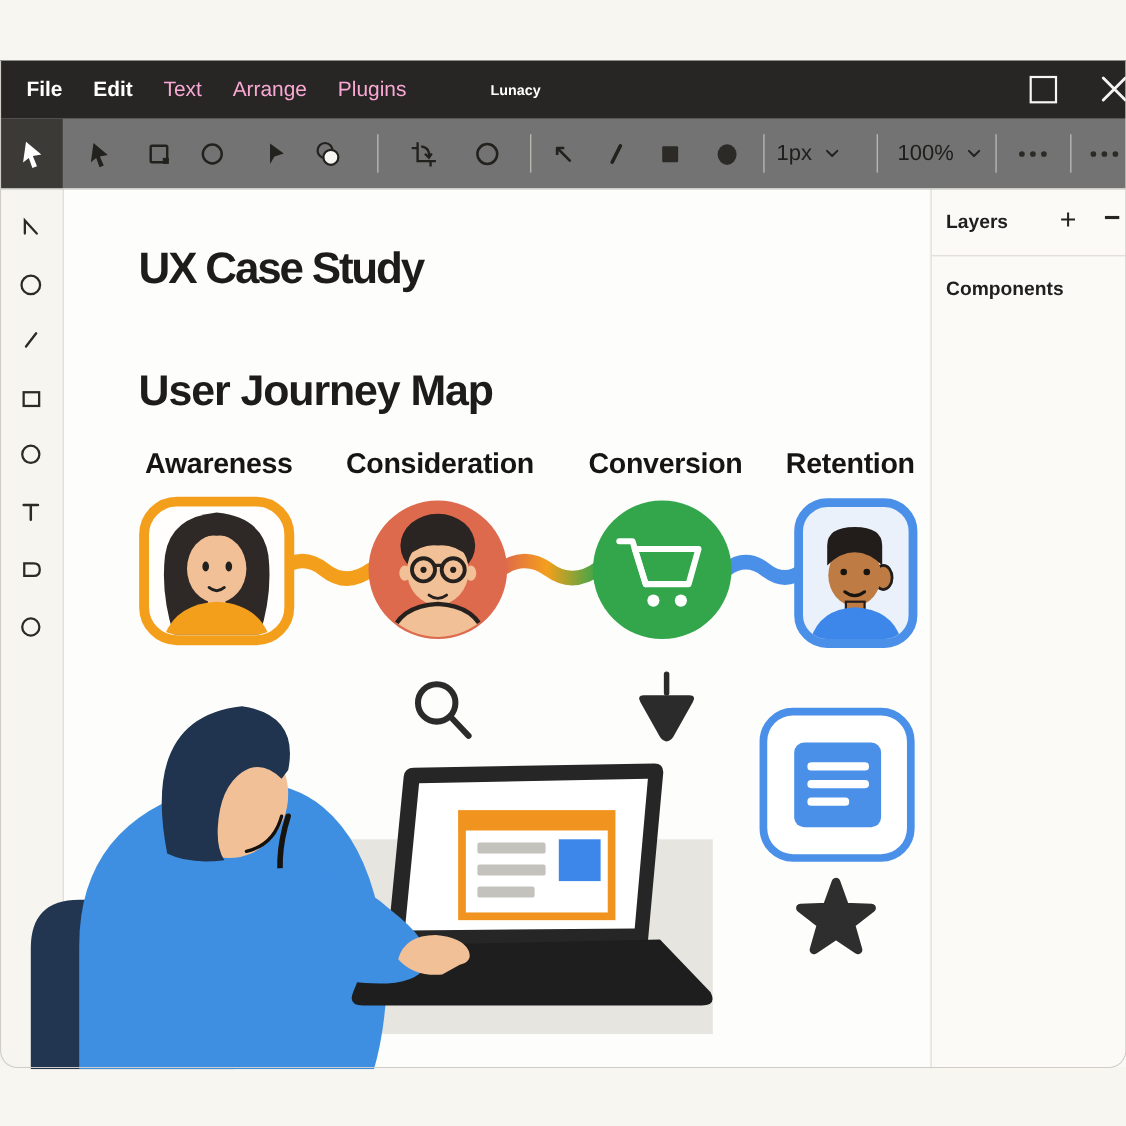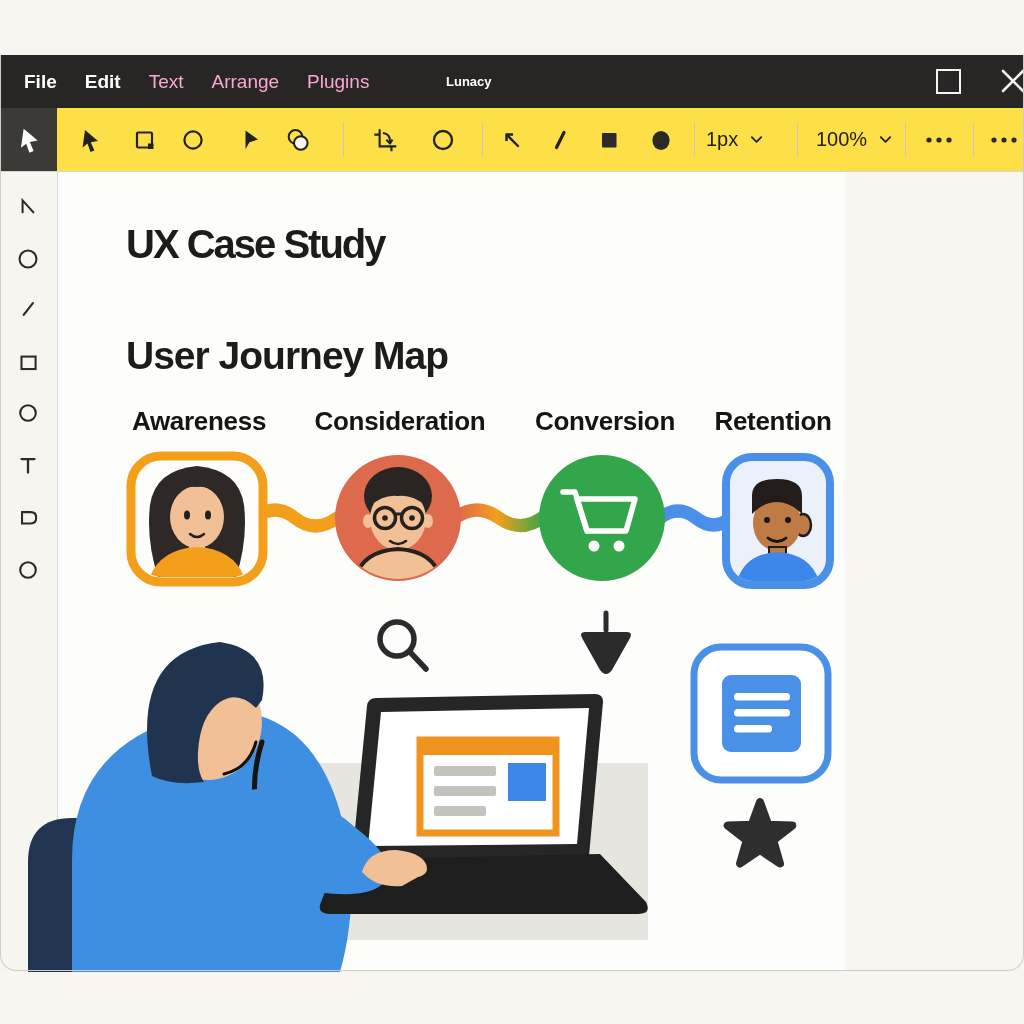--- a/index.html
+++ b/index.html
@@ -15,21 +15,21 @@
   .menubar{position:absolute;left:0;top:55px;width:1024px;height:53px;background:#272624;z-index:20;}
   .menu-items{position:absolute;left:10px;top:0;height:53px;display:flex;align-items:center;}
   .menu-item{font-size:19px;color:#f9a8d4;padding:0 14px;cursor:default;}
   .menu-item.bold{font-weight:700;color:#ffffff;}
   .app-title{position:absolute;left:446px;top:0;height:53px;display:flex;align-items:center;
     font-size:13px;font-weight:700;color:#ffffff;}
   .max-btn{position:absolute;left:936px;top:14px;width:21px;height:21px;border:2.5px solid #f5f5f5;background:transparent;}
   .close-btn{position:absolute;left:998px;top:11px;width:30px;height:30px;}
 
   
-  .toolbar{position:absolute;left:0;top:108px;width:1024px;height:63px;background:#fde047;
+  .toolbar{position:absolute;left:0;top:108px;width:1024px;height:63px;background:#737373;
     border-bottom:1px solid #d8d6cf;z-index:20;}
   .selected-tool{position:absolute;left:0;top:0;width:57px;height:63px;background:#3b3a37;
     display:flex;align-items:center;justify-content:center;}
   .tool-btn{position:absolute;top:13px;width:38px;height:38px;display:flex;align-items:center;justify-content:center;}
   .tb-divider{position:absolute;top:14px;width:1px;height:35px;background:#c9c7c0;}
   .dropdown{position:absolute;top:0;height:63px;display:flex;align-items:center;gap:11px;color:#1f1e1c;}
   .dd-label{font-size:20px;}
   .dots{position:absolute;top:0;height:63px;display:flex;align-items:center;}
 
   
@@ -375,15 +375,22 @@
       <rect x="508" y="763" width="38" height="38" fill="#3D87EA"></rect>
       <path d="M338,860 L600,854 L646,902 Q652,914 638,914 L330,914 Q316,914 321,902 Z" fill="#1e1e1e"></path>
     </g>
     <g>
       <path d="M262,742 Q236,824 300,880" fill="none" stroke="#17130f" stroke-width="5" stroke-linecap="round"></path>
       <path d="M236,792 Q300,778 356,828 Q392,856 388,874 Q384,892 352,894 Q294,896 258,866 Q232,836 236,792 Z" fill="#3E8EE2"></path>
       <path d="M362,872 Q368,850 396,850 Q420,852 426,864 Q430,874 418,877 L402,886 Q376,888 362,872 Z" fill="#F2C096"></path>
     </g>
   </svg>
 
+  <div class="right-panel">
+    <div class="layers-title">Layers</div>
+    <div class="layers-add">+</div>
+    <div class="layers-remove">−</div>
+    <div class="panel-divider"></div>
+    <div class="components-label">Components</div>
+  </div>
 
   <div class="window-outline"></div>
 </div>
 
 </body></html>

